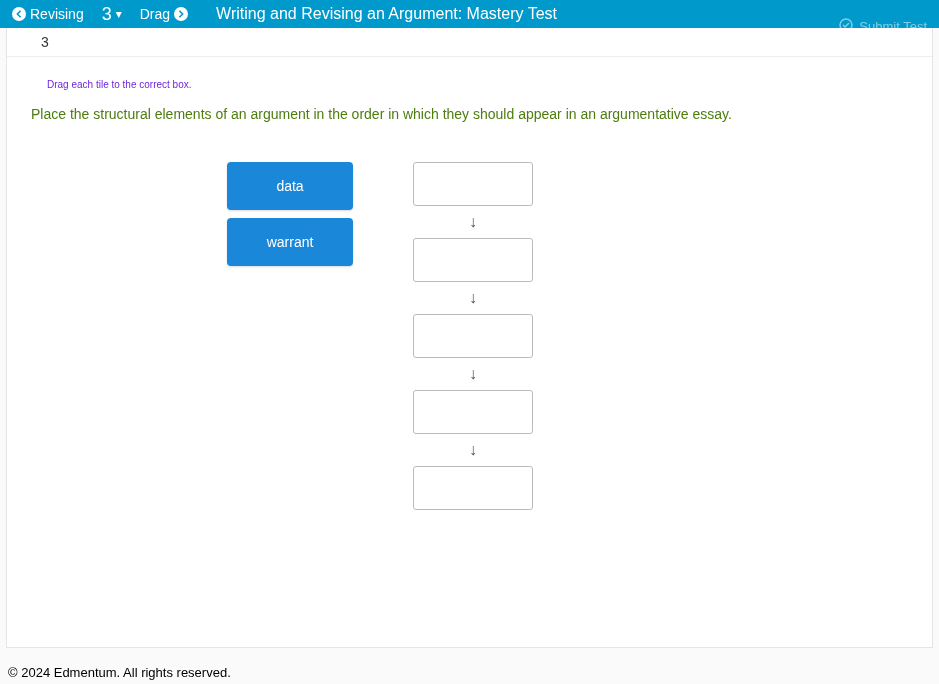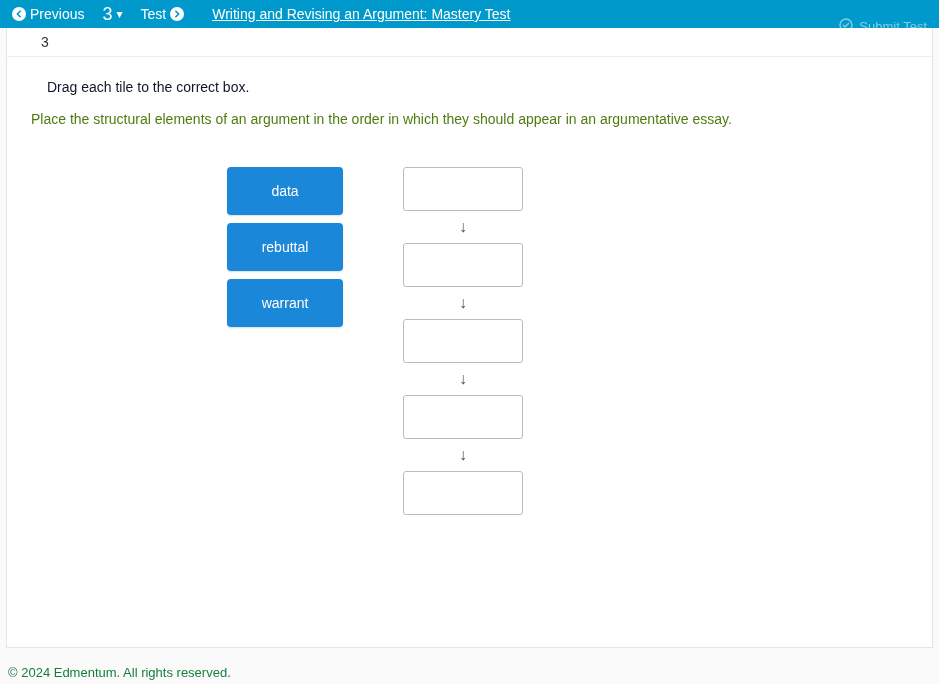--- a/index.html
+++ b/index.html
@@ -49,26 +49,25 @@
       align-items: center;
       gap: 4px;
       font-size: 18px;
       font-weight: 500;
       cursor: pointer;
     }
     .chevron {
       font-size: 12px;
     }
     .title {
-      font-size: 14px;
+      font-size: 16px;
       margin-left: 10px;
       flex: 1;
       white-space: nowrap;
       overflow: hidden;
-      text-decoration: underline;
     }
     .submit-area {
       display: flex;
       align-items: center;
       gap: 6px;
       font-size: 13px;
       opacity: 0.5;
       margin-top: 24px;
     }
     .content-wrap {
@@ -80,42 +79,42 @@
       position: relative;
     }
     .q-number {
       font-size: 14px;
       color: #333;
       padding: 6px 0 6px 34px;
       border-bottom: 1px solid #eee;
     }
     .instructions {
       padding: 22px 40px 8px 40px;
-      font-size: 14px;
-      color: #0f172a;
+      font-size: 10px;
+      color: #6d28d9;
     }
     .prompt {
       padding: 8px 24px 20px 24px;
       font-size: 14px;
       color: #4d7c0f;
     }
     .work-area {
       display: flex;
       gap: 60px;
       padding: 20px 0 0 220px;
     }
     .tiles-col {
       display: flex;
       flex-direction: column;
       gap: 8px;
     }
     .tile {
       background: #1b87d8;
       color: #fff;
-      width: 116px;
+      width: 126px;
       height: 48px;
       border-radius: 4px;
       display: flex;
       align-items: center;
       justify-content: center;
       font-size: 14px;
       cursor: grab;
       box-shadow: 0 1px 2px rgba(0,0,0,0.15);
     }
     .drops-col {
@@ -134,41 +133,41 @@
     .arrow {
       color: #555;
       font-size: 16px;
       line-height: 1;
     }
     .footer {
       position: absolute;
       bottom: 4px;
       left: 8px;
       font-size: 13px;
-      color: #15803d;
+      color: #000000;
     }
   </style>
 </head>
 <body>
 
 <div class="top-bar">
   <div class="nav-btn">
     <span class="nav-icon">
       <svg width="8" height="8" viewBox="0 0 10 10">
           <path d="M7 1 L3 5 L7 9" stroke="#0099cc" stroke-width="2" fill="none"></path>
         </svg>
     </span>
-    <span>Previous</span>
+    <span>Revising</span>
   </div>
   <div class="page-selector">
     <span>3</span>
     <span class="chevron">▾</span>
   </div>
   <div class="nav-btn">
-    <span>Test</span>
+    <span>Drag</span>
     <span class="nav-icon">
       <svg width="8" height="8" viewBox="0 0 10 10">
           <path d="M3 1 L7 5 L3 9" stroke="#0099cc" stroke-width="2" fill="none"></path>
         </svg>
     </span>
   </div>
   <div class="title">Writing and Revising an Argument: Mastery Test</div>
   <div class="submit-area">
     <span>
       <svg width="14" height="14" viewBox="0 0 14 14">
@@ -181,21 +180,20 @@
 </div>
 
 <div class="content-wrap">
   <div class="q-number">3</div>
   <div class="instructions">Drag each tile to the correct box.</div>
   <div class="prompt">Place the structural elements of an argument in the order in which they should appear in an argumentative essay.</div>
 
   <div class="work-area">
     <div class="tiles-col">
       <div class="tile">data</div>
-      <div class="tile">rebuttal</div>
       <div class="tile">warrant</div>
     </div>
     <div class="drops-col">
       <div class="drop-box"></div>
       <div class="arrow">↓</div>
       <div class="drop-box"></div>
       <div class="arrow">↓</div>
       <div class="drop-box"></div>
       <div class="arrow">↓</div>
       <div class="drop-box"></div>

